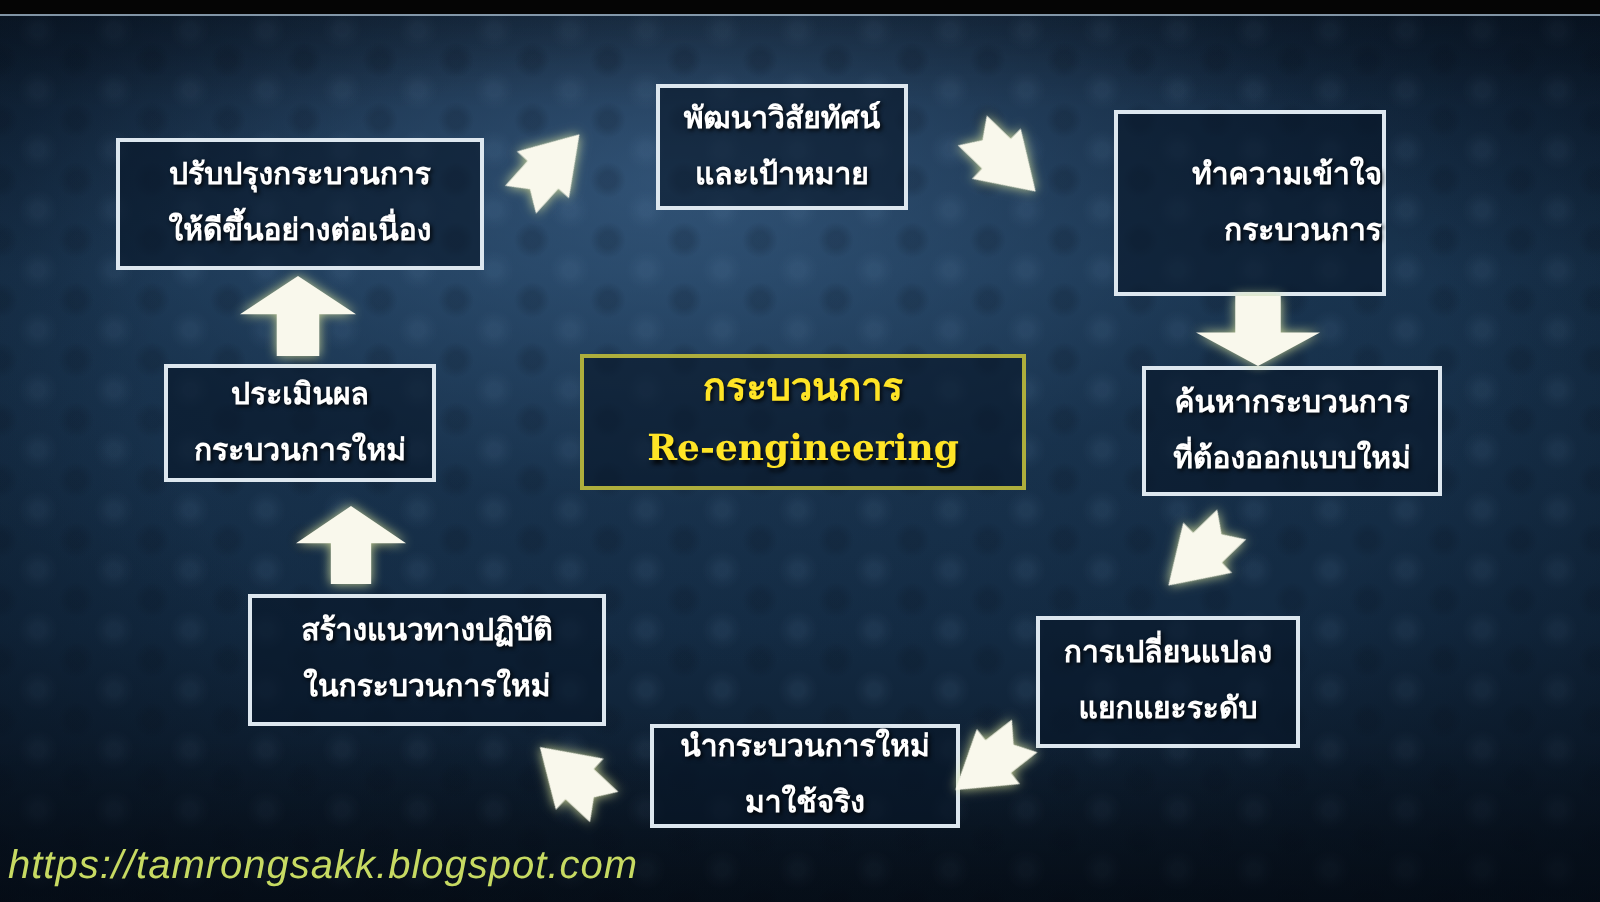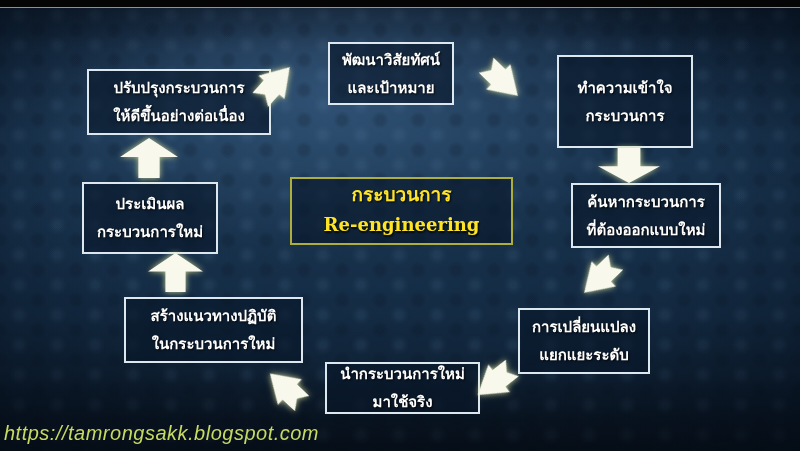--- a/index.html
+++ b/index.html
@@ -56,21 +56,21 @@
 
 <div class="slide">
   <div class="top-bar"></div>
   <div class="top-line"></div>
 
   <div class="sbox" style="left:328px;top:42px;width:126px;height:63px;">
     <div>พัฒนาวิสัยทัศน์</div>
     <div>และเป้าหมาย</div>
   </div>
 
-  <div class="sbox" style="left:557px;top:55px;width:136px;height:93px;">
+  <div class="sbox" style="left:557px;top:55px;width:136px;height:93px;align-items:flex-end;">
     <div>ทำความเข้าใจ</div>
     <div>กระบวนการ</div>
   </div>
 
   <div class="sbox" style="left:571px;top:183px;width:150px;height:65px;">
     <div>ค้นหากระบวนการ</div>
     <div>ที่ต้องออกแบบใหม่</div>
   </div>
 
   <div class="sbox" style="left:518px;top:308px;width:132px;height:66px;">
@@ -81,26 +81,26 @@
   <div class="sbox" style="left:325px;top:362px;width:155px;height:52px;">
     <div>นำกระบวนการใหม่</div>
     <div>มาใช้จริง</div>
   </div>
 
   <div class="sbox" style="left:124px;top:297px;width:179px;height:66px;">
     <div>สร้างแนวทางปฏิบัติ</div>
     <div>ในกระบวนการใหม่</div>
   </div>
 
-  <div class="sbox" style="left:82px;top:182px;width:136px;height:72px;">
+  <div class="sbox" style="left:82px;top:182px;width:136px;height:59px;">
     <div>ประเมินผล</div>
     <div>กระบวนการใหม่</div>
   </div>
 
-  <div class="sbox" style="left:87px;top:69px;width:184px;height:66px;">
+  <div class="sbox" style="left:58px;top:69px;width:184px;height:66px;">
     <div>ปรับปรุงกระบวนการ</div>
     <div>ให้ดีขึ้นอย่างต่อเนื่อง</div>
   </div>
 
   <div class="cbox" style="left:290px;top:177px;width:223px;height:68px;">
     <div class="thai">กระบวนการ</div>
     <div class="eng">Re-engineering</div>
   </div>
 
   <div class="arrow" style="left:120px;top:138px;width:58px;height:40px;">

